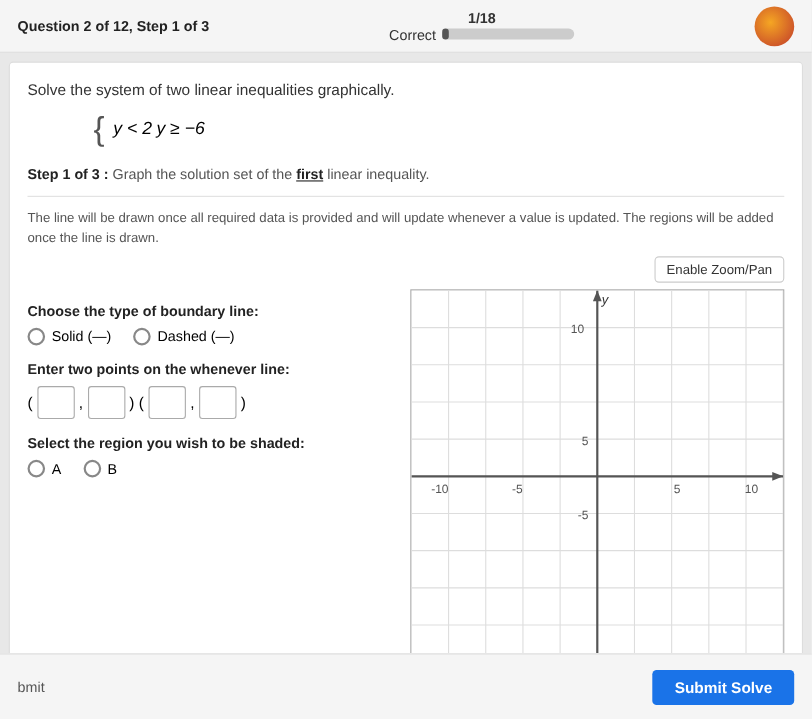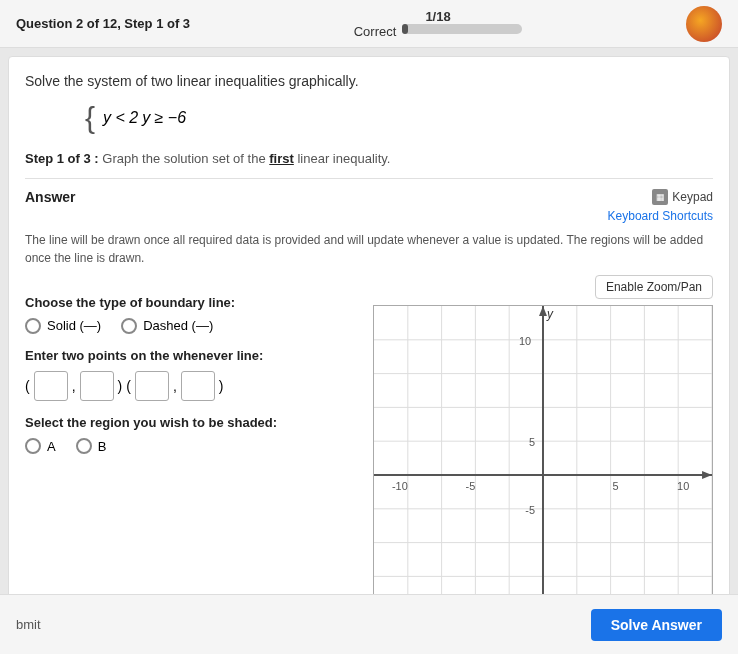--- a/index.html
+++ b/index.html
@@ -10,21 +10,21 @@
       border-bottom: 1px solid #ddd;
       display: flex;
       align-items: center;
       justify-content: space-between;
       padding: 8px 16px;
       height: 48px;
     }
     .top-bar-left { font-weight: bold; font-size: 13px; color: #222; }
     .top-bar-center { text-align: center; font-size: 13px; color: #333; }
     .top-bar-center .fraction { font-weight: bold; }
-    .top-bar-center .correct { display: flex; align-items: flex-start; gap: 6px; }
+    .top-bar-center .correct { display: flex; align-items: center; gap: 6px; }
     .top-bar-right { display: flex; align-items: center; gap: 8px; }
     .progress-bar-container { width: 120px; height: 10px; background: #ccc; border-radius: 5px; }
     .progress-bar-fill { height: 100%; background: #555; border-radius: 5px; width: 5%; }
     .avatar { width: 36px; height: 36px; border-radius: 50%; background: radial-gradient(circle at 40% 40%, #f5a623, #c0392b); }
 
     .main-content {
       background: #fff;
       margin: 8px;
       padding: 16px;
       border: 1px solid #ddd;
@@ -61,21 +61,21 @@
       border: 1px solid #ccc;
       border-radius: 4px;
       padding: 4px 10px;
       font-size: 12px;
       color: #333;
       cursor: pointer;
       margin-bottom: 6px;
     }
 
     .controls-section { margin-bottom: 14px; }
-    .controls-label { font-weight: bold; font-size: 13px; margin-bottom: 8px; color: #222; }
+    .controls-label { font-weight: bold; font-size: 13px; margin-bottom: 8px; color: #222; margin-top: 22px; }
     .radio-group { display: flex; gap: 20px; align-items: center; }
     .radio-option { display: flex; align-items: flex-start; gap: 6px; font-size: 13px; cursor: pointer; }
     .radio-circle {
       width: 16px; height: 16px; border-radius: 50%; border: 2px solid #888;
       display: flex; align-items: center; justify-content: center;
     }
 
     .points-label { font-weight: bold; font-size: 13px; margin-bottom: 8px; color: #222; }
     .points-inputs { display: flex; align-items: center; gap: 4px; font-size: 14px; margin-bottom: 14px; }
     .coord-input {
@@ -148,30 +148,20 @@
 
   <div class="step-text">
     <strong>Step 1 of 3 :</strong>
     <span>  Graph the solution set of the</span>
     <strong><span class="underline">first</span></strong>
     <span>linear inequality.</span>
   </div>
 
   <hr class="divider">
 
-  <div class="answer-section">
-    <div class="answer-label">Answer</div>
-    <div class="keypad-area">
-      <div class="keypad-btn">
-        <div class="keypad-icon">▦</div>
-        <span>Keypad</span>
-      </div>
-      <a class="keyboard-shortcuts-link">Keyboard Shortcuts</a>
-    </div>
-  </div>
 
   <div class="info-text">The line will be drawn once all required data is provided and will update whenever a value is updated. The regions will be added once the line is drawn.</div>
 
   <div class="graph-area-wrapper">
 
     <div class="controls-panel">
 
       <div class="controls-section">
         <div class="controls-label">Choose the type of boundary line:</div>
         <div class="radio-group">
@@ -265,14 +255,14 @@
         <text x="162" y="209" font-size="11" fill="#555" text-anchor="end">-5</text>
       </svg>
     </div>
 
   </div>
 
 </div>
 
 <div class="bottom-bar">
   <div class="submit-left">bmit</div>
-  <button class="submit-btn">Solve Answer</button>
+  <button class="submit-btn">Submit Solve</button>
 </div>
 
 </body></html>

